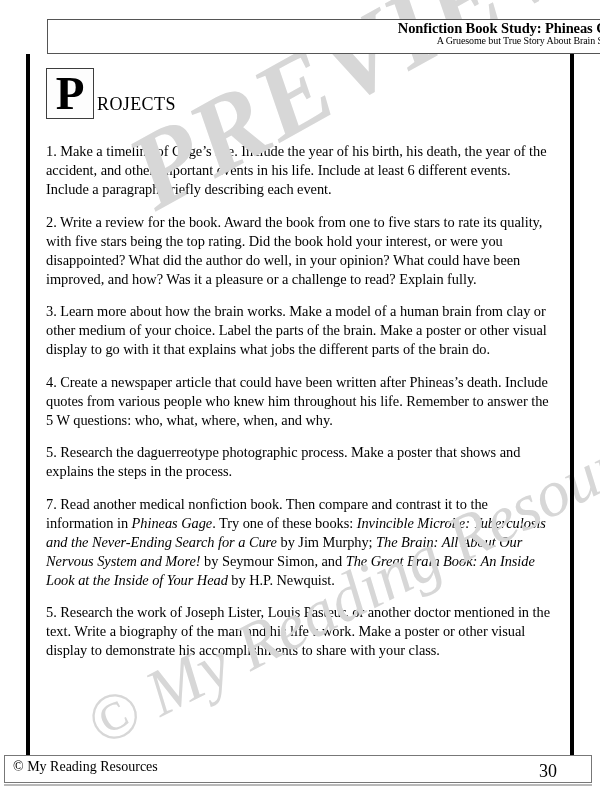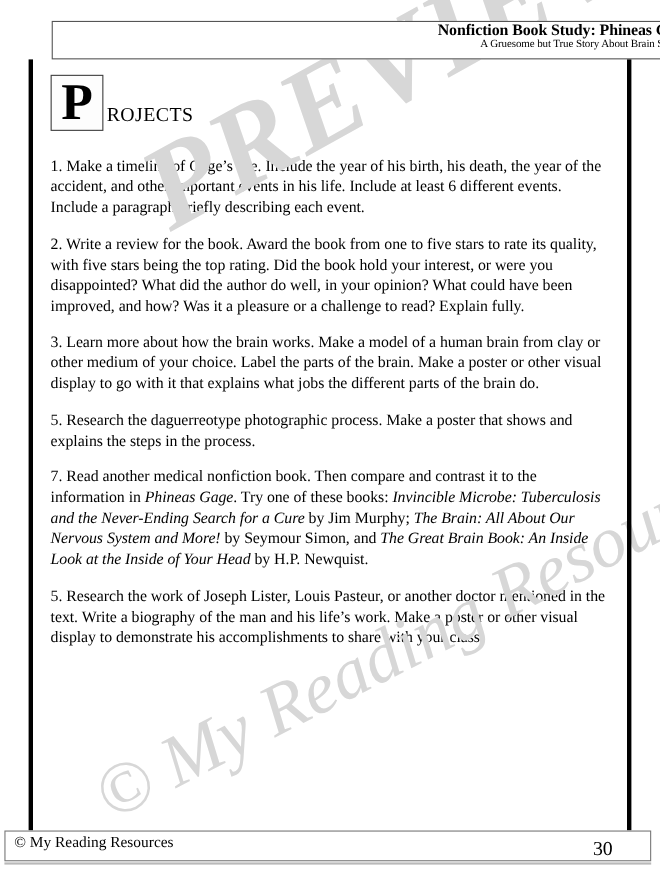--- a/index.html
+++ b/index.html
@@ -202,20 +202,21 @@
 
   <div class="title-row">
     <div class="dropcap">P</div>
     <div class="title-rest">rojects</div>
   </div>
 
   <div class="body-col">
     <p class="item">1. Make a timeline of Gage’s life. Include the year of his birth, his death, the year of the accident, and other important events in his life. Include at least 6 different events. Include a paragraph briefly describing each event.</p>
     <p class="item">2. Write a review for the book. Award the book from one to five stars to rate its quality, with five stars being the top rating. Did the book hold your interest, or were you disappointed? What did the author do well, in your opinion? What could have been improved, and how? Was it a pleasure or a challenge to read? Explain fully.</p>
     <p class="item">3. Learn more about how the brain works. Make a model of a human brain from clay or other medium of your choice. Label the parts of the brain. Make a poster or other visual display to go with it that explains what jobs the different parts of the brain do.</p>
+    <p class="item">4. Create a newspaper article that could have been written after Phineas’s death. Include quotes from various people who knew him throughout his life. Remember to answer the 5 W questions:  who, what, where, when, and why.</p>
     <p class="item">5. Research the daguerreotype  photographic process.  Make a poster that shows and explains the steps in the process.</p>
     <p class="item"><span>7. Read another medical nonfiction book. Then compare and contrast it to the information in </span><i>Phineas Gage</i><span>. Try one of these books: </span><i>Invincible Microbe: Tuberculosis and the Never-Ending Search for a Cure</i><span> by Jim Murphy;  </span><i>The Brain: All About Our Nervous System and More!</i><span> by Seymour Simon, and </span><i>The Great Brain Book: An Inside Look at the Inside of Your Head</i><span> by H.P. Newquist.</span></p>
     <p class="item">5. Research the work of Joseph Lister, Louis Pasteur, or another doctor mentioned in the text. Write a biography of the man and his life’s work. Make a poster or other visual display to demonstrate his accomplishments to share with your class.</p>
   </div>
 
   <div class="footer-shadow"></div>
   <div class="footer-box">
     <div class="footer-left">© My Reading Resources</div>
     <div class="footer-right">30</div>
   </div>

